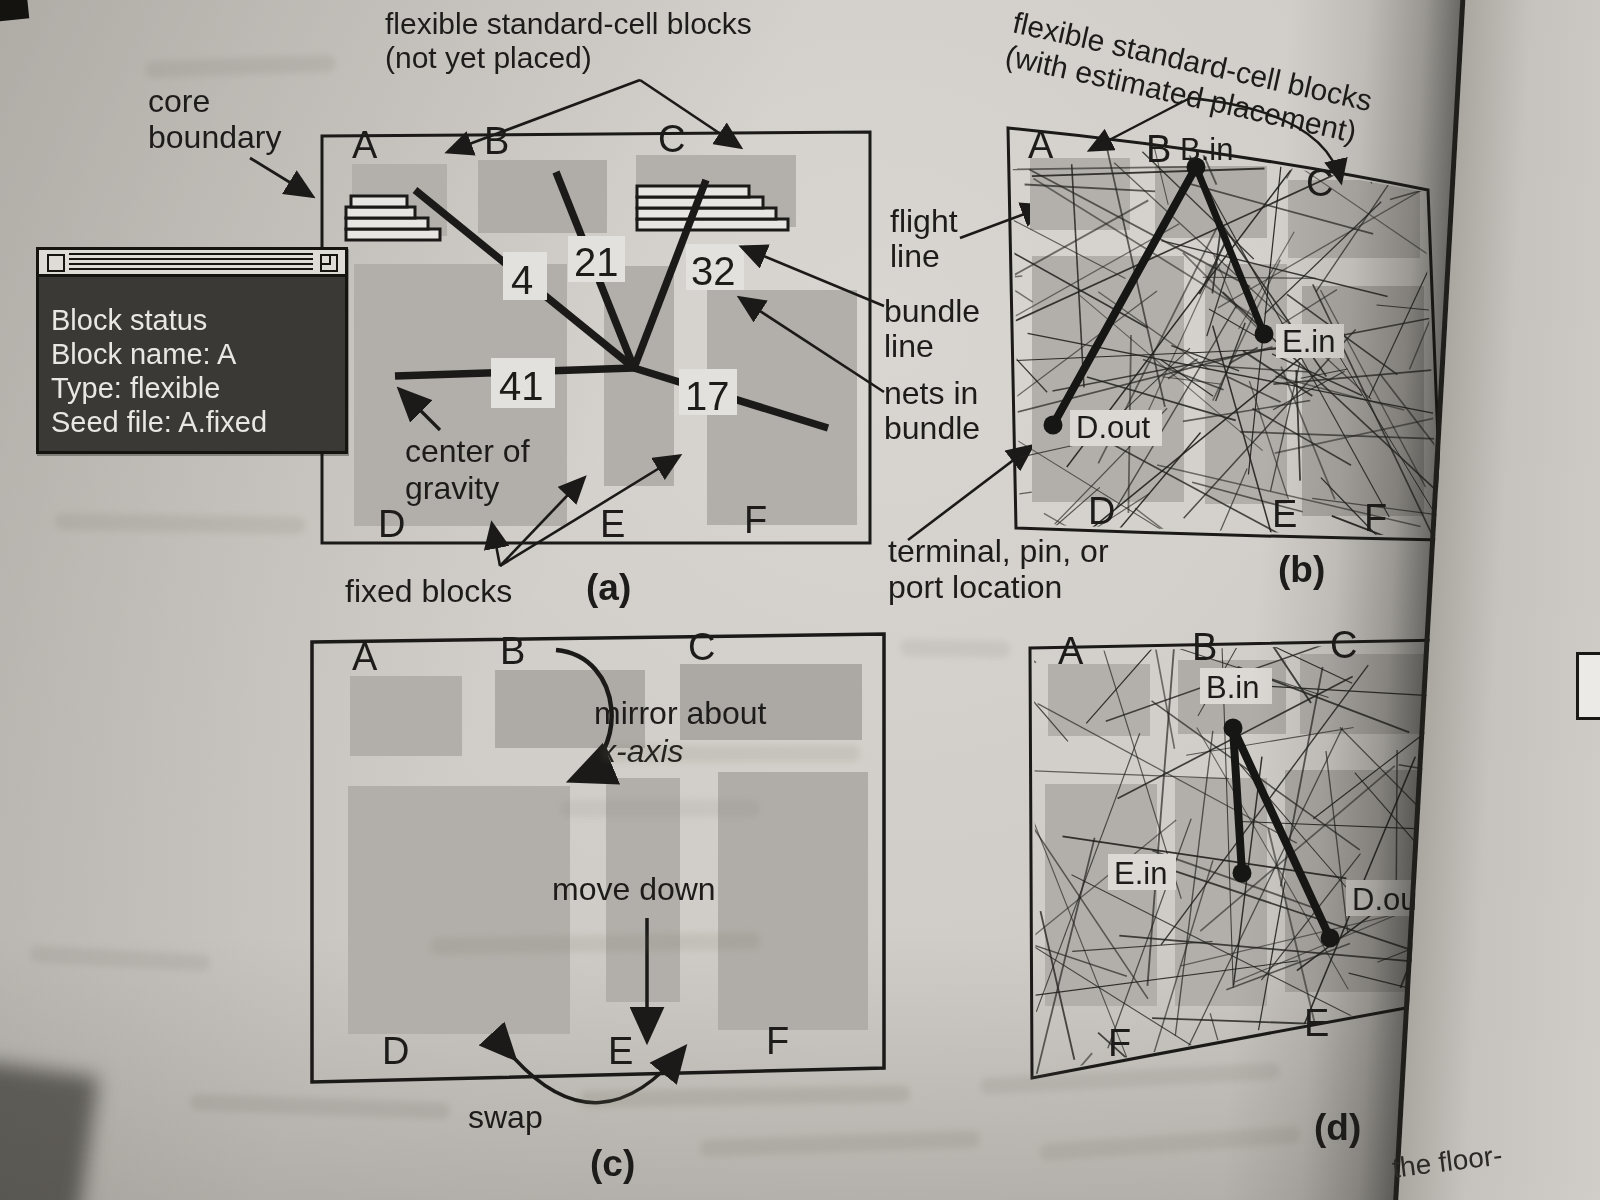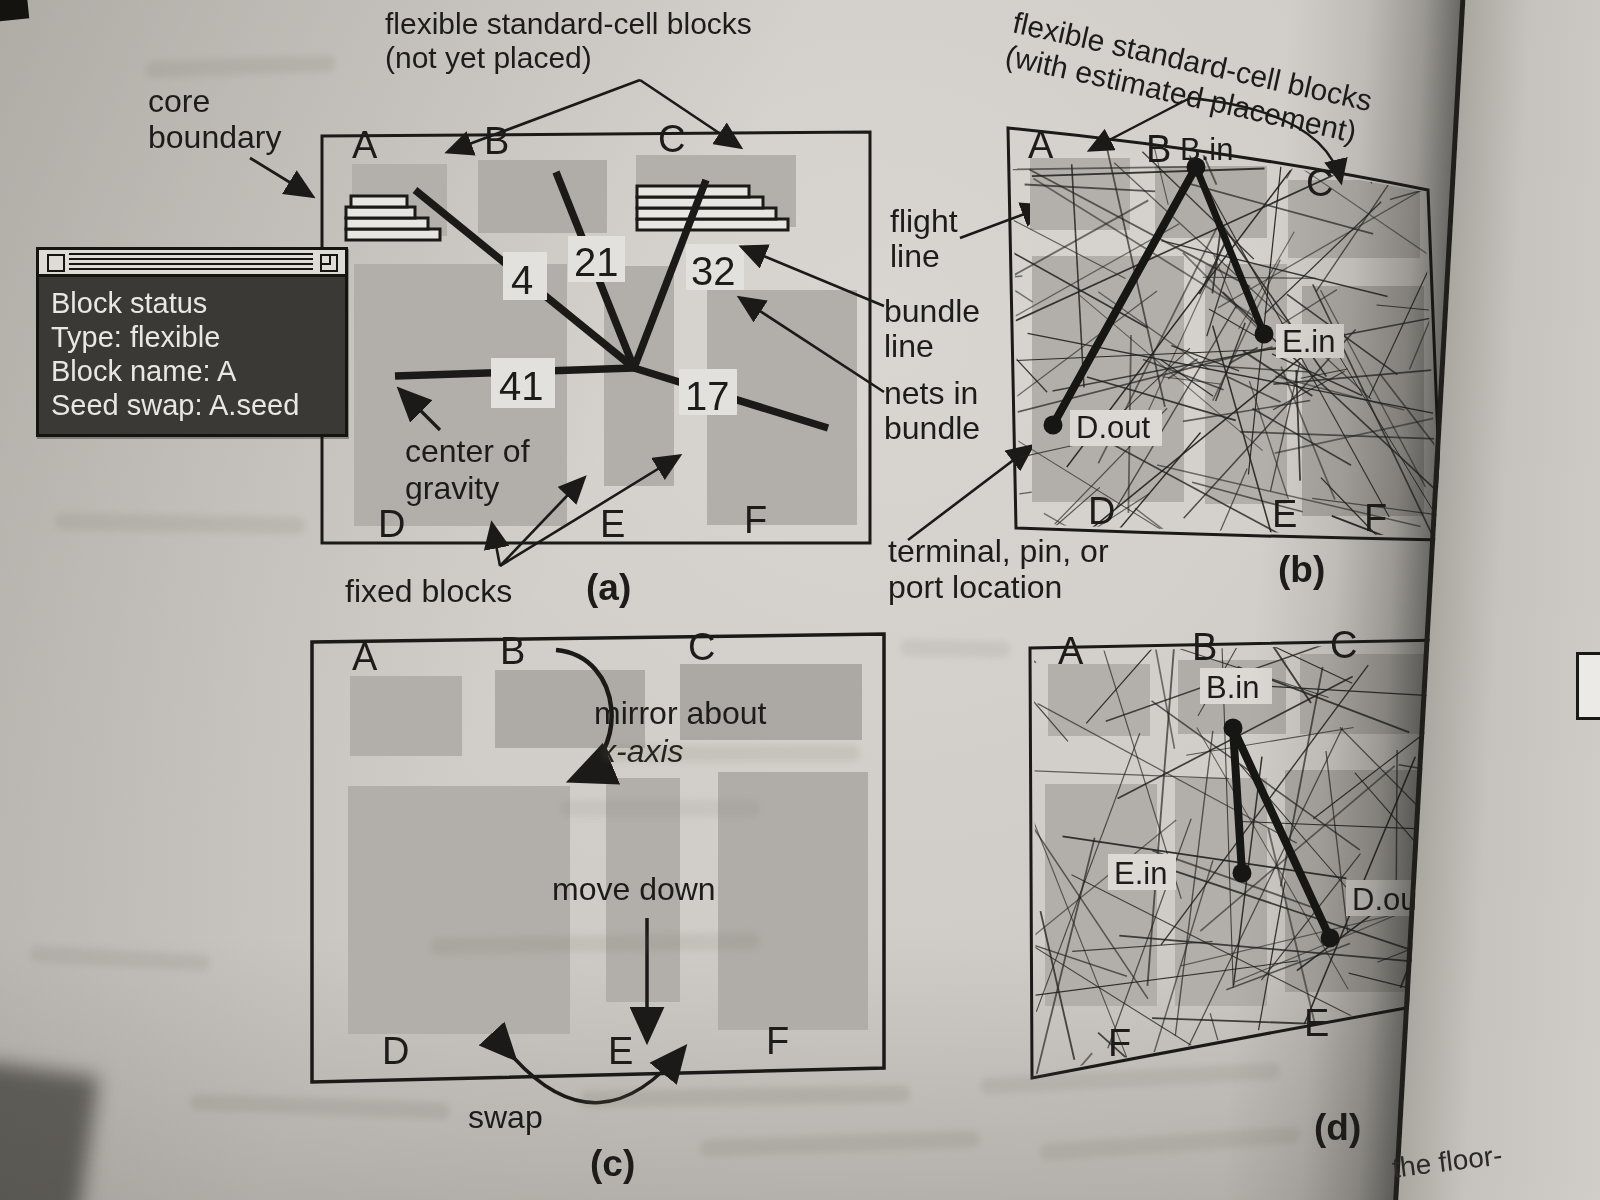--- a/index.html
+++ b/index.html
@@ -23,21 +23,21 @@
   .b-gray{background:#75726b;}
   .b-olive{background:#6e6c58;}
   
   #statuswin{position:absolute;left:36px;top:247px;width:306px;border:3px solid #15140f;background:#3b3936;box-shadow:1px 2px 0 rgba(20,19,15,.35);}
   #statuswin .titlebar{position:relative;height:24px;background:#dfdcd7;border-bottom:3px solid #15140f;}
   #statuswin .stripes{position:absolute;left:30px;right:32px;top:3px;bottom:3px;
      background:repeating-linear-gradient(180deg,#15140f 0 2px,#dfdcd7 2px 5px);}
   #statuswin .closebox{position:absolute;left:8px;top:4px;width:14px;height:14px;border:2px solid #15140f;background:#dfdcd7;}
   #statuswin .zoombox{position:absolute;right:7px;top:4px;width:14px;height:14px;border:2px solid #15140f;background:#dfdcd7;}
   #statuswin .zoombox:after{content:"";position:absolute;left:-2px;top:-2px;width:7px;height:7px;border:2px solid #15140f;}
-  #statuswin .body{padding:9px 12px 12px 12px;}
+  #statuswin .body{padding:26px 12px 12px 12px;}
   #statuswin .line{color:#e9e7e2;font-size:29px;line-height:34px;white-space:nowrap;}
   
   #foldshadow{position:absolute;left:1290px;top:-30px;width:175px;height:1310px;transform:rotate(3.2deg);transform-origin:top left;pointer-events:none;
      background:linear-gradient(to right, rgba(30,28,24,0) 0%, rgba(30,28,24,.10) 45%, rgba(30,28,24,.30) 78%, rgba(18,17,14,.55) 100%);}
   #nextpage{position:absolute;left:1462px;top:-30px;width:220px;height:1320px;transform:rotate(3.2deg);transform-origin:top left;pointer-events:none;
      border-left:5px solid #211f1b;
      background:linear-gradient(to right,#aaa7a1 0%, #c6c3be 30%, #d2cfca 100%);}
   #nextfig{position:absolute;right:-4px;top:652px;width:22px;height:62px;background:#eceae6;border:3px solid #191814;}
   #cornermark{position:absolute;left:-6px;top:-6px;width:34px;height:26px;background:#14130f;transform:rotate(-6deg);}
   #blblob{position:absolute;left:-34px;top:1068px;width:120px;height:190px;background:rgba(38,36,31,.6);filter:blur(10px);transform:rotate(8deg);}
@@ -473,23 +473,23 @@
   <div class="bleed b-gray" style="left:900px;top:640px;width:110px;opacity:.12;transform:rotate(1deg)"></div>
 
   <div id="statuswin">
     <div class="titlebar">
       <div class="closebox"></div>
       <div class="stripes"></div>
       <div class="zoombox"></div>
     </div>
     <div class="body">
       <div class="line">Block status</div>
+      <div class="line">Block name: A</div>
       <div class="line">Type: flexible</div>
-      <div class="line">Block name: A</div>
-      <div class="line">Seed swap: A.seed</div>
+      <div class="line">Seed file: A.fixed</div>
     </div>
   </div>
 
   <div id="foldshadow"></div>
   <div id="nextpage"></div>
   <div id="nextfig"></div>
   <div id="cornermark"></div>
   <div id="blblob"></div>
   <div id="fragment">the floor-</div>
 

